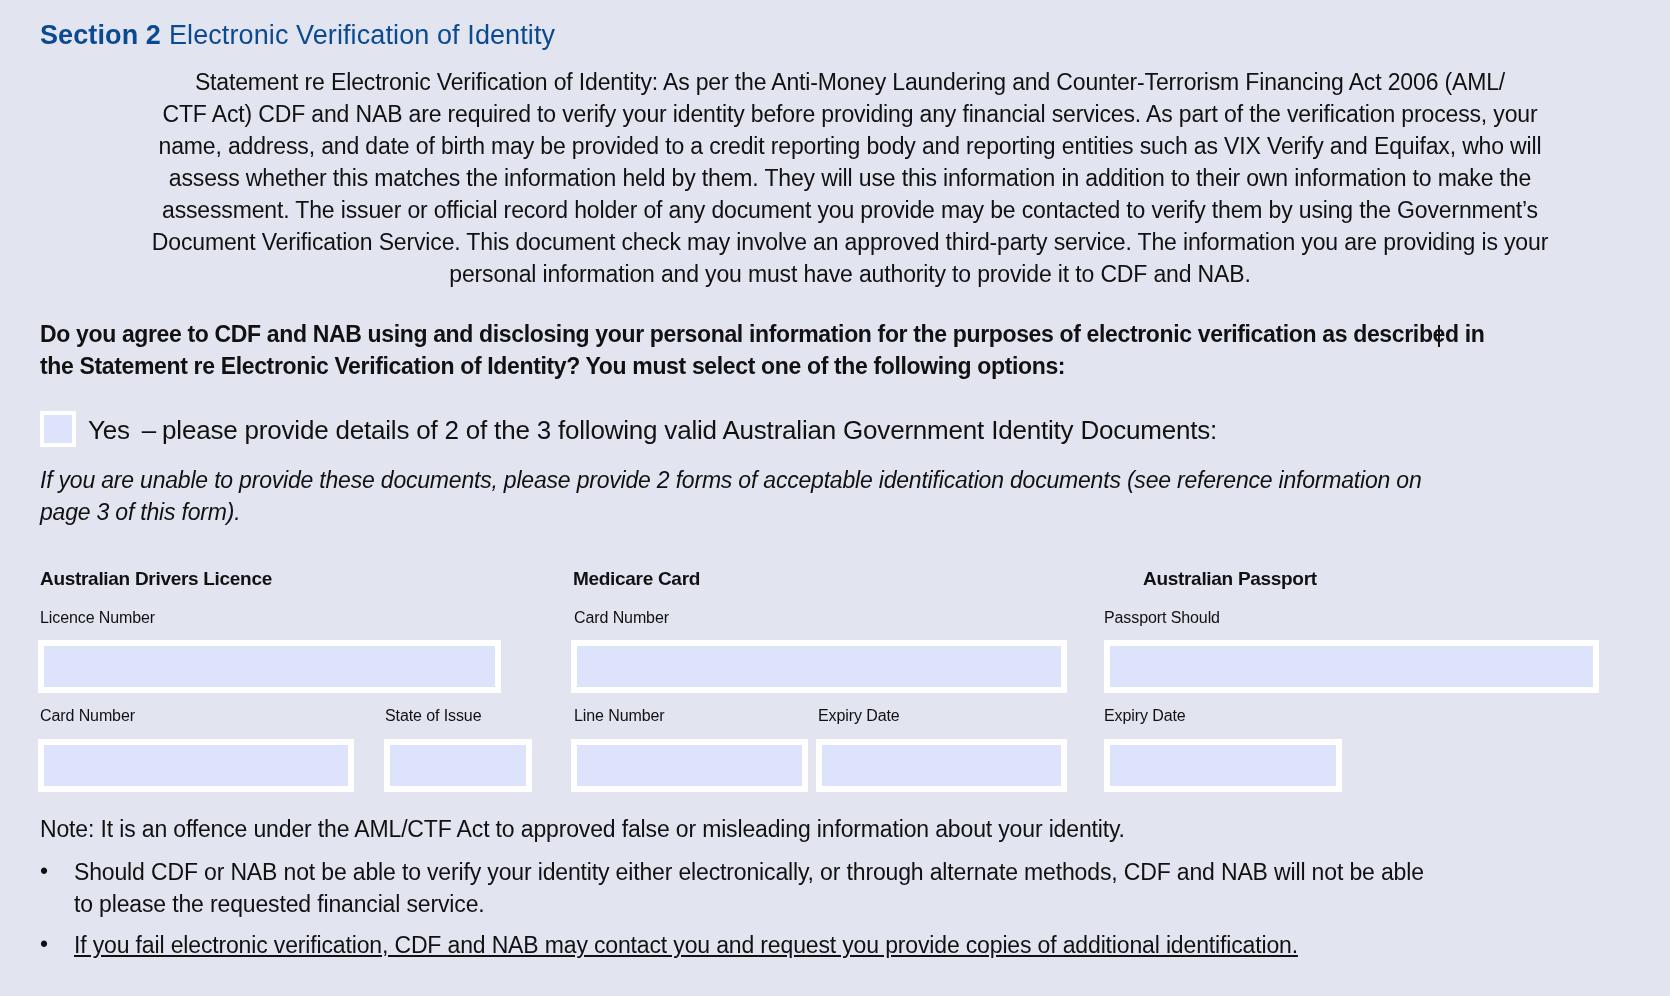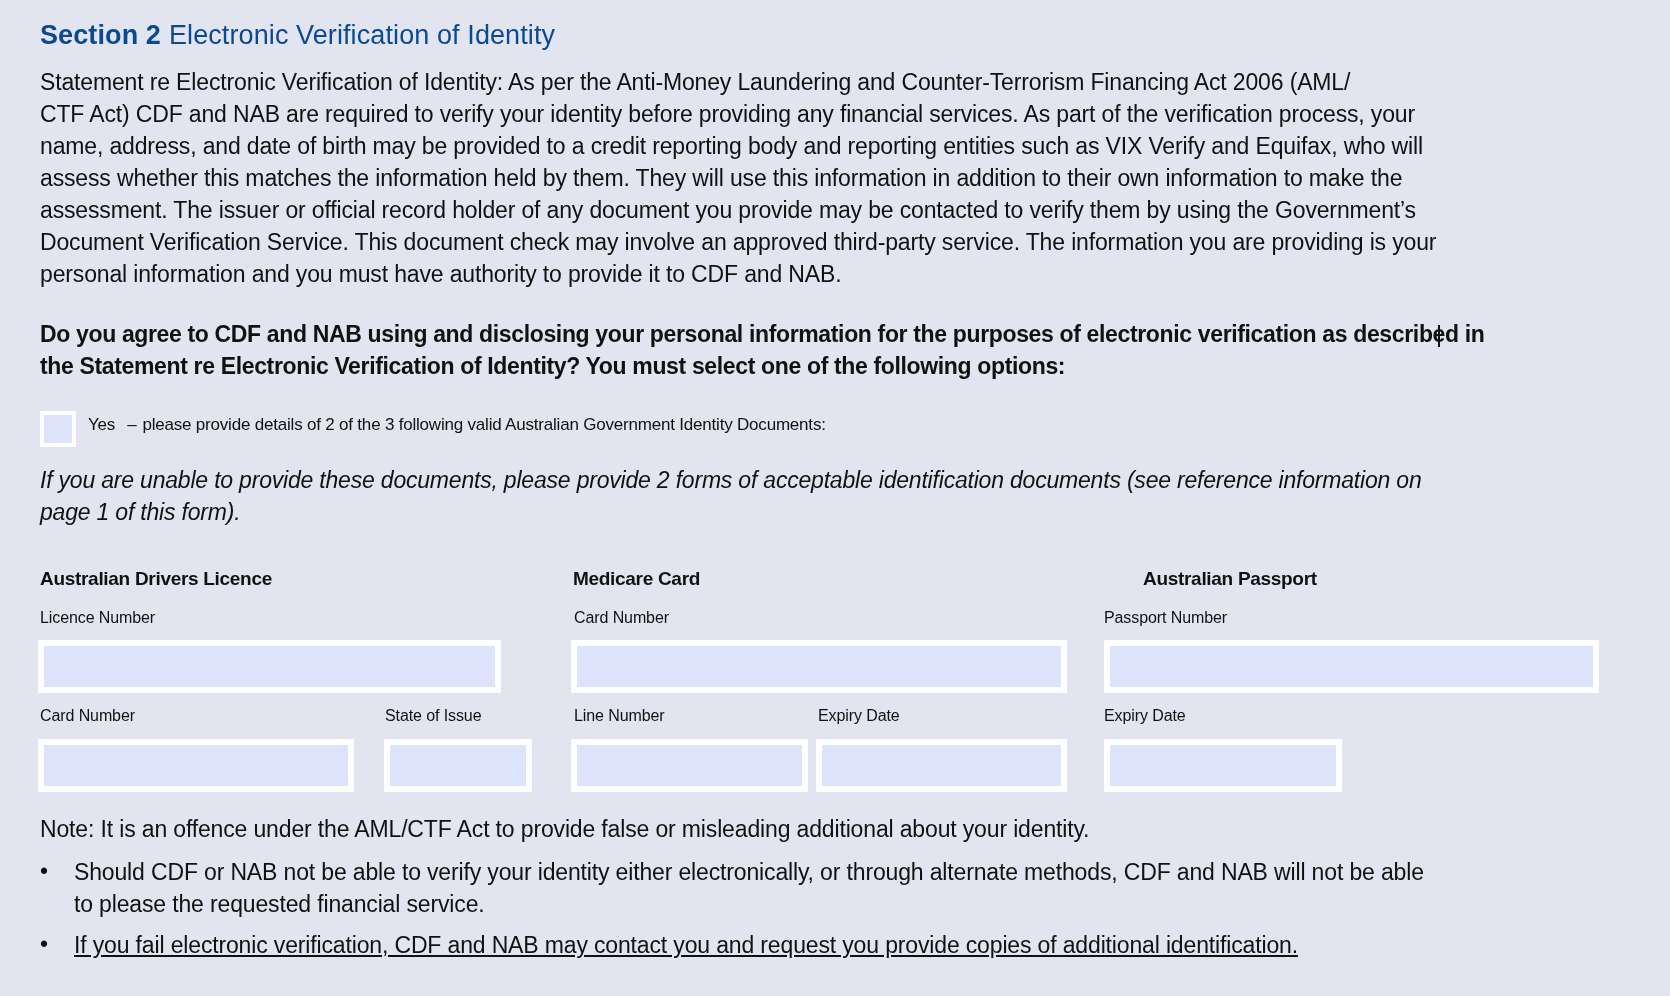--- a/index.html
+++ b/index.html
@@ -24,20 +24,21 @@
       letter-spacing: 0.1px;
     }
     .heading .sec { font-weight: bold; }
     .heading .title { margin-left: 8px; }
     .para {
       left: 40px; top: 66px; width: 1620px;
       font-size: 23px;
       line-height: 32px;
       white-space: pre-line;
       letter-spacing: -0.15px;
+      text-align: center;
     }
     .question {
       left: 40px; top: 318px; width: 1620px;
       font-size: 23px;
       line-height: 32px;
       font-weight: bold;
       white-space: pre-line;
       letter-spacing: -0.35px;
     }
     .caret {
@@ -47,21 +48,21 @@
     }
     .checkbox {
       left: 40px; top: 411px;
       width: 28px; height: 28px;
       background: #dce3fb;
       border: 4px solid #ffffff;
       cursor: pointer;
     }
     .yes-label {
       left: 88px; top: 415px;
-      font-size: 17px;
+      font-size: 26px;
       white-space: nowrap;
       letter-spacing: -0.2px;
     }
     .yes-label .dash { margin: 0 6px 0 12px; }
     .italic-note {
       left: 40px; top: 464px; width: 1620px;
       font-size: 23px;
       line-height: 32px;
       font-style: italic;
       white-space: pre-line;
@@ -126,42 +127,42 @@
 <div class="abs question">Do you agree to CDF and NAB using and disclosing your personal information for the purposes of electronic verification as described in
 the Statement re Electronic Verification of Identity? You must select one of the following options:</div>
 <div class="abs caret"></div>
 
 <div class="abs checkbox" role="checkbox" aria-checked="false"></div>
 <div class="abs yes-label">
   <span>Yes</span><span class="dash">–</span><span>please provide details of 2 of the 3 following valid Australian Government Identity Documents:</span>
 </div>
 
 <div class="abs italic-note">If you are unable to provide these documents, please provide 2 forms of acceptable identification documents (see reference information on
-page 1 of this form).</div>
+page 3 of this form).</div>
 
 <div class="abs group-title" style="left:40px; top:568px;">Australian Drivers Licence</div>
 <div class="abs field-label" style="left:40px; top:609px;">Licence Number</div>
 <input class="abs field" type="text" style="left: 38px; top: 640px; width: 463px;" value="">
 <div class="abs field-label" style="left:40px; top:707px;">Card Number</div>
 <div class="abs field-label" style="left:385px; top:707px;">State of Issue</div>
 <input class="abs field" type="text" style="left: 38px; top: 739px; width: 316px;" value="">
 <input class="abs field" type="text" style="left: 384px; top: 739px; width: 148px;" value="">
 
 <div class="abs group-title" style="left:573px; top:568px;">Medicare Card</div>
 <div class="abs field-label" style="left:574px; top:609px;">Card Number</div>
 <input class="abs field" type="text" style="left: 571px; top: 640px; width: 496px;" value="">
 <div class="abs field-label" style="left:574px; top:707px;">Line Number</div>
 <div class="abs field-label" style="left:818px; top:707px;">Expiry Date</div>
 <input class="abs field" type="text" style="left: 571px; top: 739px; width: 237px;" value="">
 <input class="abs field" type="text" style="left: 816px; top: 739px; width: 251px;" value="">
 
 <div class="abs group-title" style="left:1143px; top:568px;">Australian Passport</div>
-<div class="abs field-label" style="left:1104px; top:609px;">Passport Number</div>
+<div class="abs field-label" style="left:1104px; top:609px;">Passport Should</div>
 <input class="abs field" type="text" style="left: 1104px; top: 640px; width: 495px;" value="">
 <div class="abs field-label" style="left:1104px; top:707px;">Expiry Date</div>
 <input class="abs field" type="text" style="left: 1104px; top: 739px; width: 238px;" value="">
 
-<div class="abs note">Note: It is an offence under the AML/CTF Act to provide false or misleading additional about your identity.</div>
+<div class="abs note">Note: It is an offence under the AML/CTF Act to approved false or misleading information about your identity.</div>
 <div class="abs bullet-dot" style="top:858px;">•</div>
 <div class="abs bullet-text" style="top:856px;">Should CDF or NAB not be able to verify your identity either electronically, or through alternate methods, CDF and NAB will not be able
 to please the requested financial service.</div>
 <div class="abs bullet-dot" style="top:931px;">•</div>
 <div class="abs bullet-text" style="top:929px;text-decoration:underline;">If you fail electronic verification, CDF and NAB may contact you and request you provide copies of additional identification.</div>
 
 </body></html>

